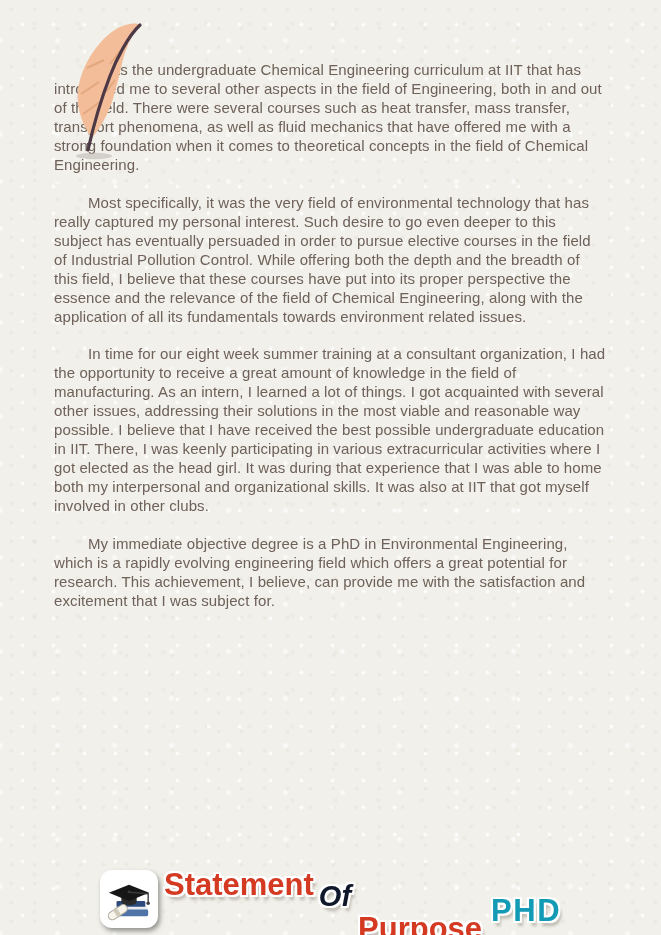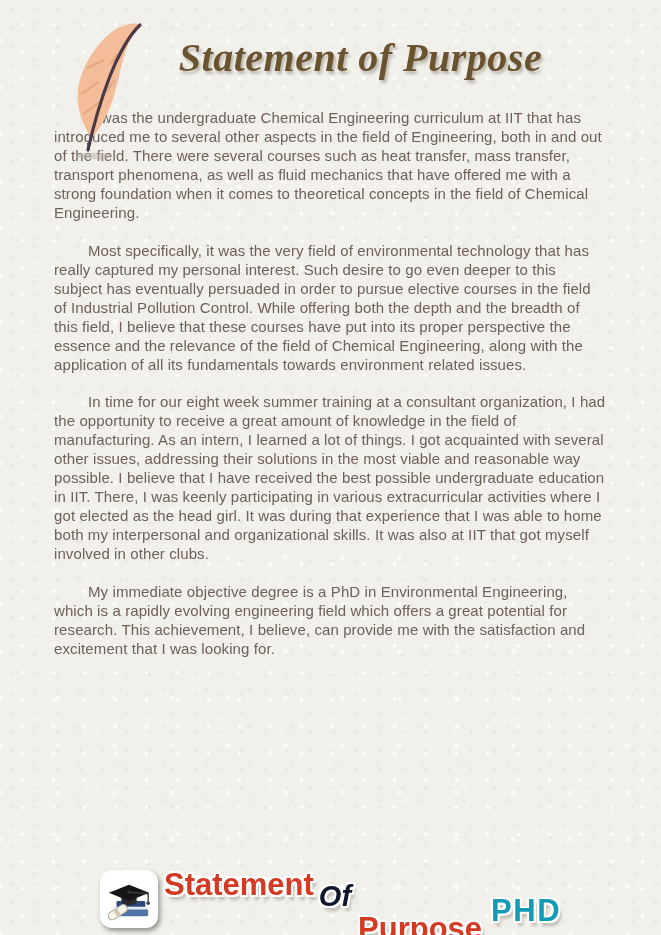--- a/index.html
+++ b/index.html
@@ -85,29 +85,28 @@
       <path d="M15 72 L33 60" stroke="#e3a87e" stroke-width="2" fill="none"></path>
       <path d="M21 46 L38 38" stroke="#e3a87e" stroke-width="2" fill="none"></path>
       <path d="M17 92 L34 80" stroke="#e3a87e" stroke-width="2" fill="none"></path>
       <path d="M55 28 L44 42" stroke="#e3a87e" stroke-width="2" fill="none"></path>
       <path d="M49 58 L40 70" stroke="#e3a87e" stroke-width="2" fill="none"></path>
       <path d="M22 128 C 26 110, 34 80, 44 54 C 50 38, 62 14, 74 3" stroke="#4d3845" stroke-width="3.2" fill="none" stroke-linecap="round"></path>
       <path d="M22 128 L21 121 L25 121 Z" fill="#4d3845"></path>
     </svg>
   </div>
   <h1 class="page-title" style="color: rgb(107, 83, 48);">
-    <span>Statement of Purpose</span>
   </h1>
 </div>
 
 <div class="doc" style="color: rgb(110, 97, 89);">
   <p>It was the undergraduate Chemical Engineering curriculum at IIT that has introduced me to several other aspects in the field of Engineering, both in and out of the field. There were several courses such as heat transfer, mass transfer, transport phenomena, as well as fluid mechanics that have offered me with a strong foundation when it comes to theoretical concepts in the field of Chemical Engineering.</p>
   <p>Most specifically, it was the very field of environmental technology that has really captured my personal interest. Such desire to go even deeper to this subject has eventually persuaded in order to pursue elective courses in the field of Industrial Pollution Control. While offering both the depth and the breadth of this field, I believe that these courses have put into its proper perspective the essence and the relevance of the field of Chemical Engineering, along with the application of all its fundamentals towards environment related issues.</p>
   <p>In time for our eight week summer training at a consultant organization, I had the opportunity to receive a great amount of knowledge in the field of manufacturing. As an intern, I learned a lot of things. I got acquainted with several other issues, addressing their solutions in the most viable and reasonable way possible. I believe that I have received the best possible undergraduate education in IIT. There, I was keenly participating in various extracurricular activities where I got elected as the head girl. It was during that experience that I was able to home both my interpersonal and organizational skills. It was also at IIT that got myself involved in other clubs.</p>
-  <p>My immediate objective degree is a PhD in Environmental Engineering, which is a rapidly evolving engineering field which offers a great potential for research. This achievement, I believe, can provide me with the satisfaction and excitement that I was looking for.</p>
+  <p>My immediate objective degree is a PhD in Environmental Engineering, which is a rapidly evolving engineering field which offers a great potential for research. This achievement, I believe, can provide me with the satisfaction and excitement that I was subject for.</p>
 </div>
 
 <div class="footer-logo">
   <div class="logo-badge">
     <svg width="46" height="46" viewBox="0 0 48 48" aria-hidden="true">
       <rect x="11" y="26" width="30" height="7" rx="1.5" fill="#2c4a7c"></rect>
       <rect x="9" y="32" width="34" height="4" rx="1" fill="#e8ebf0"></rect>
       <rect x="8" y="35" width="36" height="7" rx="1.5" fill="#4f74a8"></rect>
       <path d="M16 21 v6 a8 3.5 0 0 0 16 0 v-6" fill="#2a2a2a"></path>
       <polygon points="24,9 45,17.5 24,26 3,17.5" fill="#161616"></polygon>

